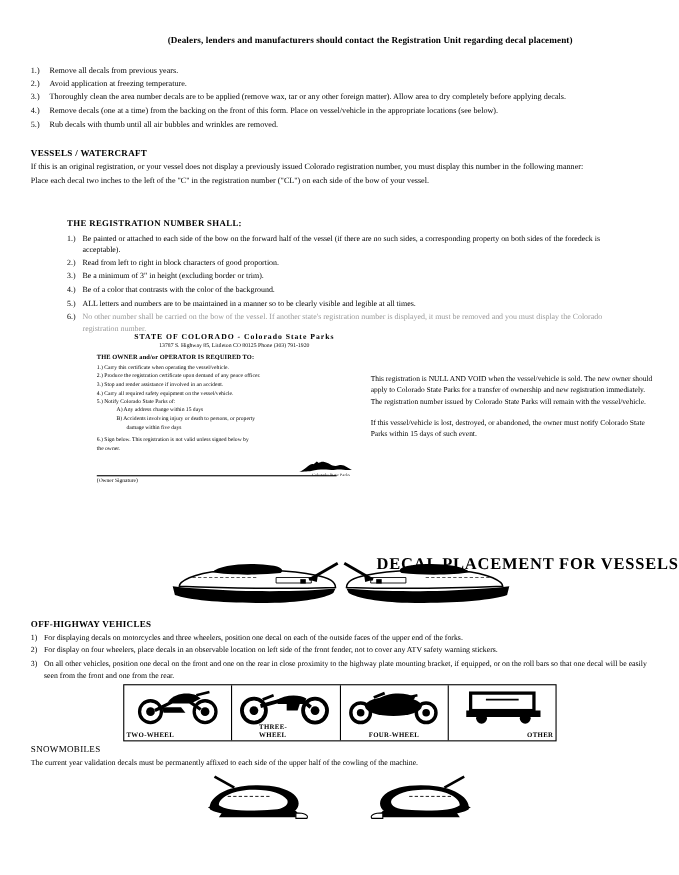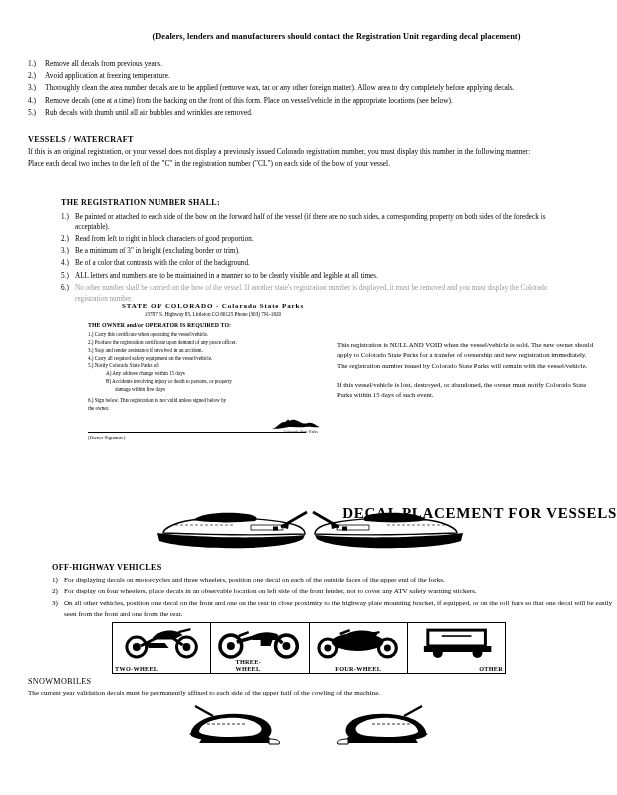--- a/index.html
+++ b/index.html
@@ -56,21 +56,21 @@
   .logo .logotext{font-size:3.6px;letter-spacing:.2px;}
 
   .rightcol{position:absolute;top:340px;left:337px;width:258px;font-size:6.8px;line-height:10.3px;}
   .rightcol p{margin:0 0 9px 0;}
 
   .decal-head{position:absolute;top:505px;left:0;width:617px;text-align:right;
     font-weight:bold;font-size:15px;letter-spacing:.7px;}
 
   .boats{position:absolute;top:505px;left:0;width:617px;height:58px;}
 
-  .ohv{position:absolute;top:562px;left:28px;width:566px;font-size:7.1px;line-height:11px;margin-left:24px;}
+  .ohv{position:absolute;top:562px;left:28px;width:566px;font-size:7.1px;line-height:11px;}
   .ohv .row{display:flex;margin-bottom:.4px;}
   .ohv .num{width:12px;flex:0 0 12px;}
   .ohv .txt{flex:1;}
   .ohv .h{font-weight:bold;font-size:8.2px;letter-spacing:.3px;margin-bottom:2px;}
 
   .vehbox{position:absolute;top:622px;left:112px;width:392px;height:50px;
     border:1px solid #000;display:flex;}
   .vehcell{flex:1;border-right:1px solid #000;position:relative;}
   .vehcell:last-child{border-right:none;}
   .vehlabel{position:absolute;bottom:1px;font-size:6.2px;font-weight:bold;letter-spacing:.3px;}

